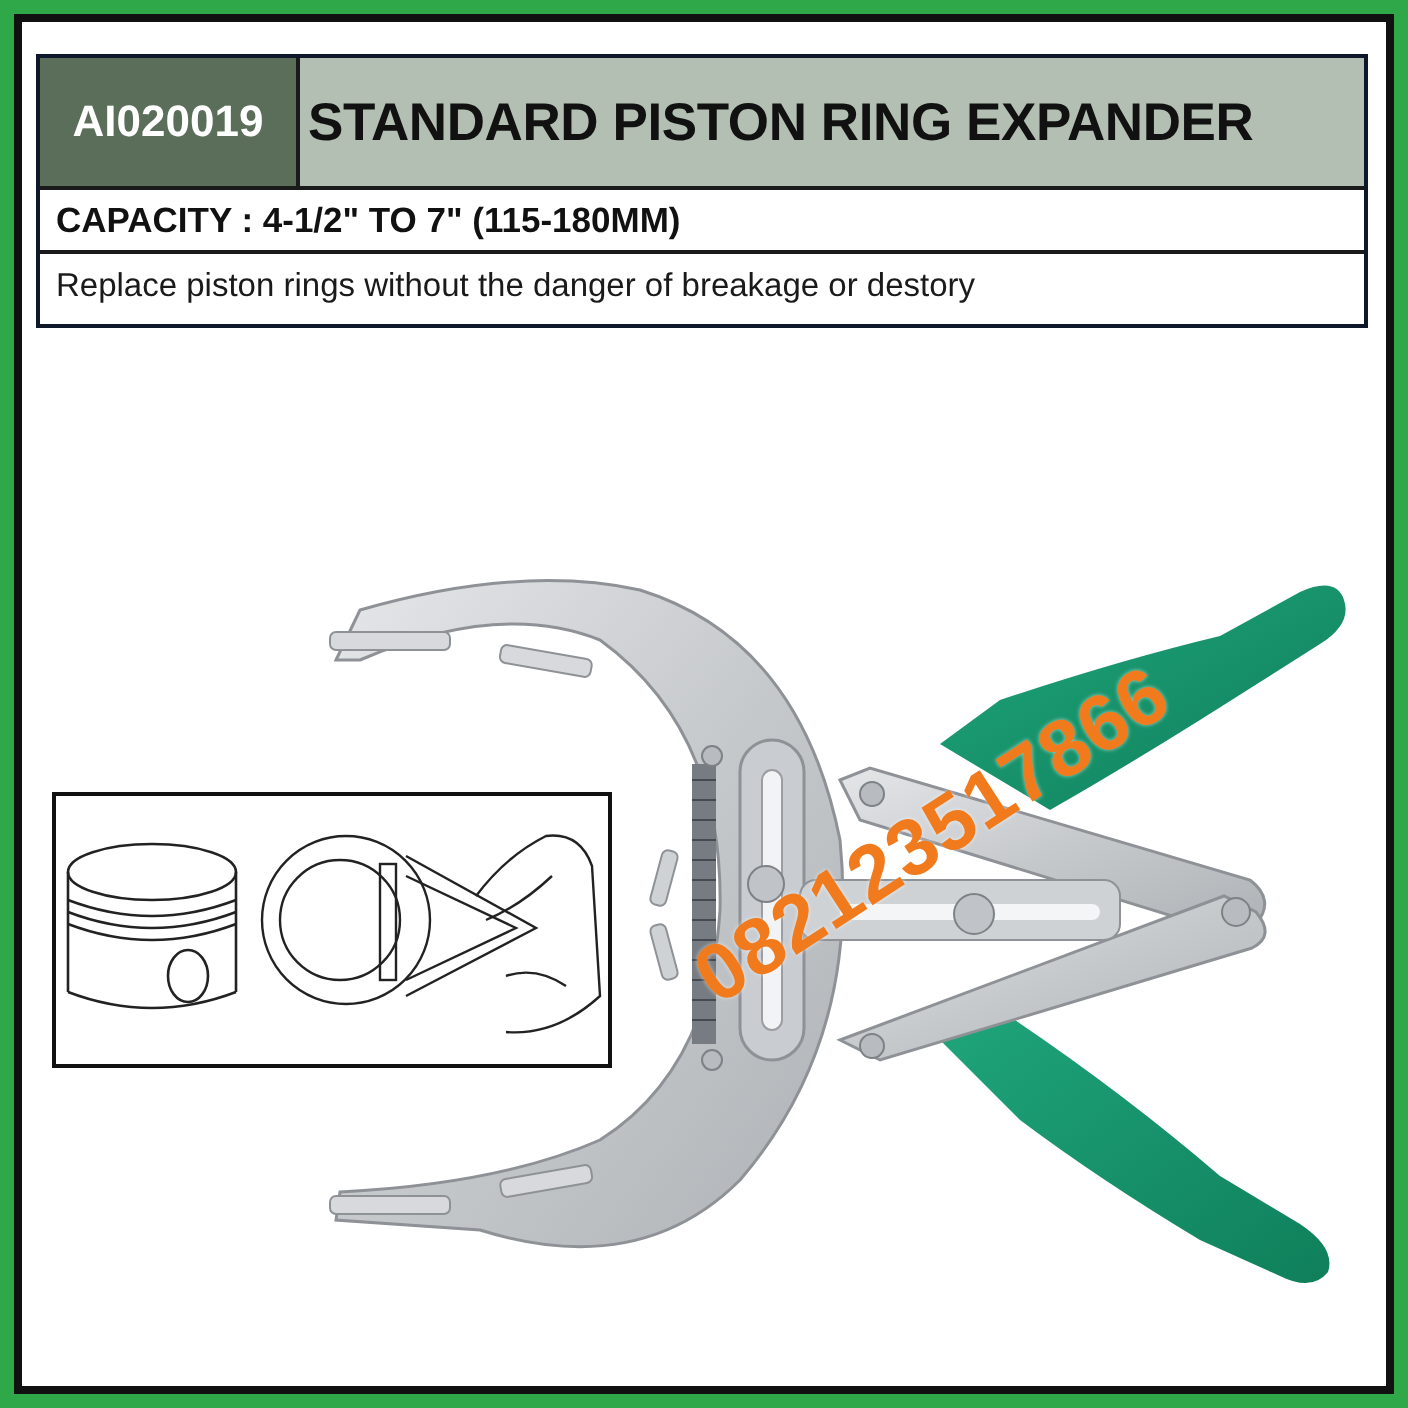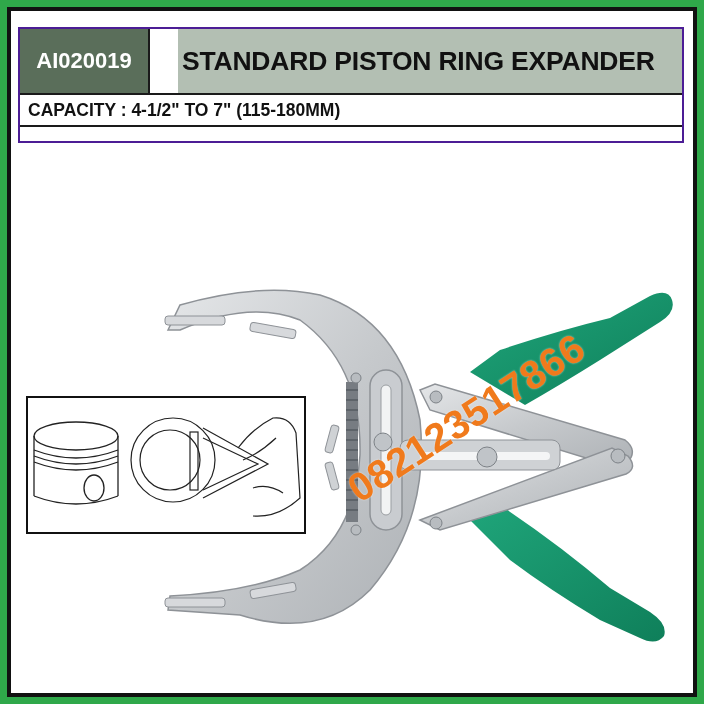--- a/index.html
+++ b/index.html
@@ -1,22 +1,22 @@
 <!DOCTYPE html>
 <html><head>
 <meta charset="utf-8">
 <style>
   html, body { margin:0; padding:0; }
   body { width:704px; height:704px; background:#2fa84a; position:relative; overflow:hidden; font-family:"Liberation Sans", sans-serif; }
   .frame { position:absolute; left:7px; top:7px; width:690px; height:690px; background:#111; }
   .canvas { position:absolute; left:11px; top:11px; width:682px; height:682px; background:#fff; }
-  .spec { position:absolute; left:18px; top:27px; width:666px; border:2px solid #4c1d95; box-sizing:border-box; background:#fff; }
+  .spec { position:absolute; left:18px; top:27px; width:666px; border:2px solid #0f172a; box-sizing:border-box; background:#fff; }
   .title-row { display:flex; height:64px; border-bottom:2px solid #1a1a1a; }
   .code { width:128px; background:#5a6e5a; color:#fff; font-weight:bold; font-size:22px; display:flex; align-items:center; justify-content:center; border-right:2px solid #1a1a1a; }
-  .title { flex:1; background:#b3bfb3; color:#111; font-weight:bold; font-size:26.5px; display:flex; align-items:center; padding-left:4px; white-space:nowrap; letter-spacing:-0.2px;margin-left:28px; }
+  .title { flex:1; background:#b3bfb3; color:#111; font-weight:bold; font-size:26.5px; display:flex; align-items:center; padding-left:4px; white-space:nowrap; letter-spacing:-0.2px; }
   .cap-row { height:30px; border-bottom:2px solid #1a1a1a; font-weight:bold; font-size:17.5px; color:#111; display:flex; align-items:center; padding-left:8px; }
   .desc { padding:6px 8px 8px 8px; font-size:16.5px; color:#1a1a1a; line-height:21px; }
   .desc p { margin:0 0 4px 0; }
   .desc p:last-child { margin:0; }
   .product { position:absolute; left:0; top:0; width:704px; height:704px; }
   .inset { position:absolute; left:26px; top:396px; width:280px; height:138px; border:2px solid #111; background:#fff; box-sizing:border-box; }
   .watermark { position:absolute; left:352px; top:470px; color:#f07a1c; font-weight:bold; font-size:40px; transform-origin:left center; transform:rotate(-33deg); white-space:nowrap; letter-spacing:0.5px; text-shadow:0 0 2px rgba(255,255,255,0.6); }
 </style>
 </head>
 <body>
@@ -24,20 +24,21 @@
 <div class="frame"></div>
 <div class="canvas"></div>
 
 <div class="spec">
   <div class="title-row">
     <div class="code">AI020019</div>
     <div class="title">STANDARD PISTON RING EXPANDER</div>
   </div>
   <div class="cap-row">CAPACITY : 4-1/2" TO 7" (115-180MM)</div>
   <div class="desc">
+    <p>Replace piston rings without the danger of breakage or destory</p>
   </div>
 </div>
 
 <svg class="product" viewBox="0 0 704 704" xmlns="http://www.w3.org/2000/svg">
   <defs>
     <linearGradient id="steel" x1="0" y1="0" x2="1" y2="1">
       <stop offset="0" stop-color="#e4e6e8"></stop>
       <stop offset="0.5" stop-color="#c6c9cc"></stop>
       <stop offset="1" stop-color="#aeb2b6"></stop>
     </linearGradient>

